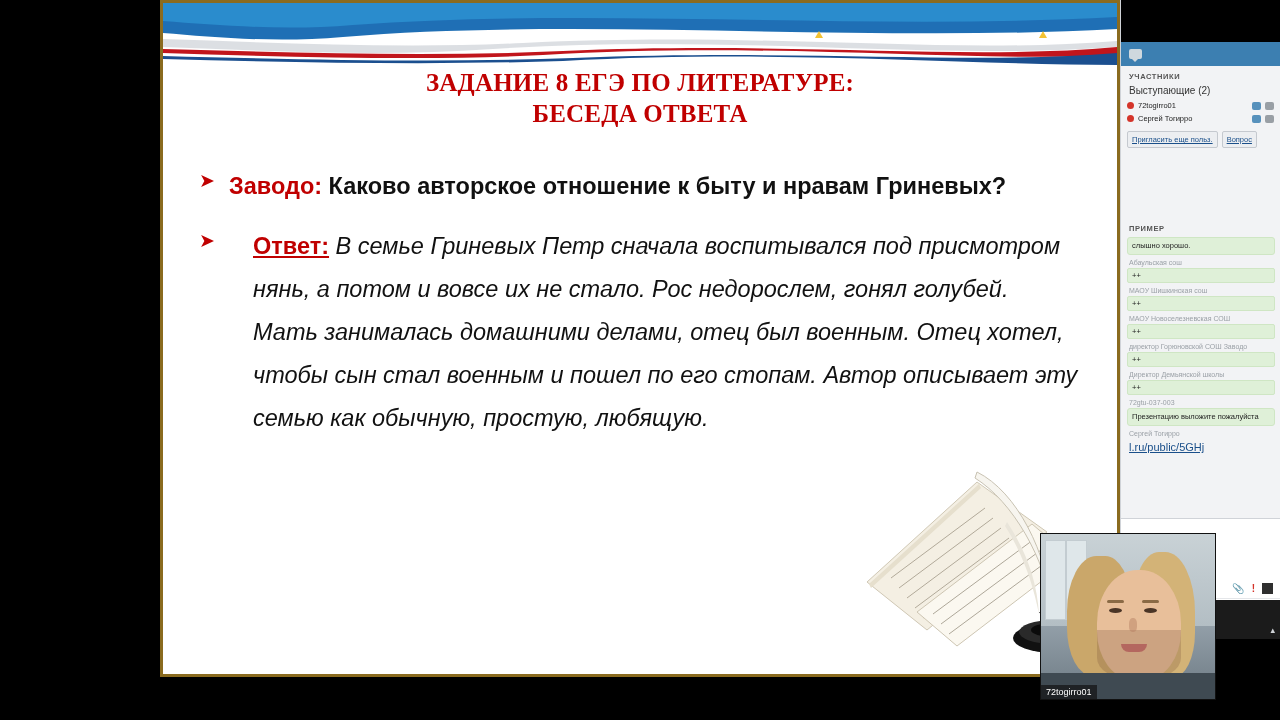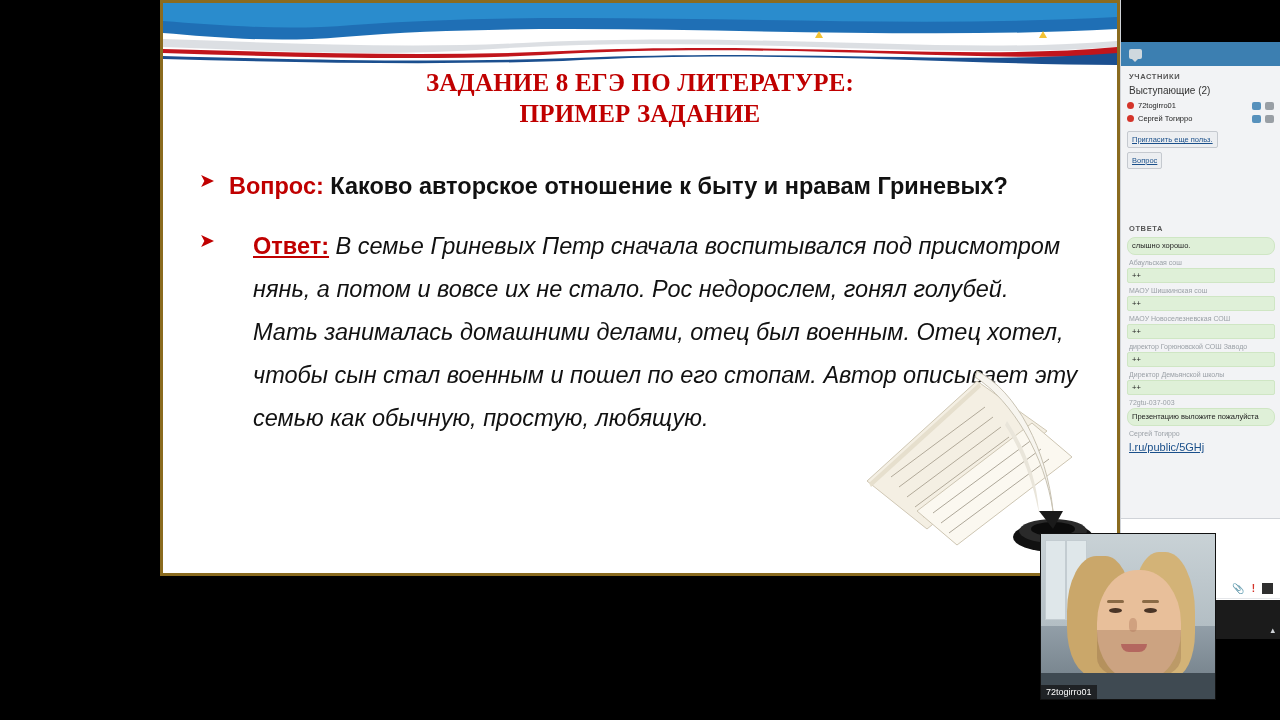--- a/index.html
+++ b/index.html
@@ -9,21 +9,21 @@
     font-family: "Liberation Sans", sans-serif;
     overflow: hidden;
   }
   #app { position: relative; width: 1280px; height: 720px; background: #000; }
 
   
   .letterbox-left { position: absolute; left: 0; top: 0; width: 160px; height: 720px; background: #000; }
 
   
   .slide {
-    position: absolute; left: 160px; top: 0; width: 960px; height: 576px;
+    position: absolute; left: 160px; top: 0; width: 960px; height: 677px;
     background: #ffffff; overflow: hidden;
     border-left: 3px solid #8a6b1f;
     border-right: 3px solid #8a6b1f;
     border-top: 3px solid #8a6b1f;
     border-bottom: 3px solid #8a6b1f;
   }
   .slide-banner { position: absolute; left: 0; top: 0; width: 100%; height: 62px; overflow: hidden; }
   .slide-banner svg { display: block; }
 
   .slide-title {
@@ -77,32 +77,32 @@
     padding: 6px 8px 3px 8px; background: #f2f3f5;
   }
   .sub-head { font-size: 10px; color: #333; padding: 1px 8px 3px 8px; }
 
   .participant { display: flex; align-items: center; padding: 2px 6px; gap: 4px; }
   .dot-red { width: 7px; height: 7px; border-radius: 50%; background: #d4342a; flex: 0 0 7px; }
   .p-name { font-size: 7.5px; color: #222; flex: 1 1 auto; white-space: nowrap; overflow: hidden; }
   .mini-ico { width: 9px; height: 8px; border-radius: 2px; background: #3c7fb1; opacity: .85; }
   .mini-ico.grey { background: #8a8f96; }
 
-  .conf-buttons { display: flex; gap: 4px; padding: 6px 4px 6px 6px; align-items: flex-start; flex-direction: column; }
+  .conf-buttons { display: flex; gap: 4px; padding: 6px 4px 6px 6px; align-items: center; }
   .lnk-btn {
     font-size: 7.5px; color: #1a4f8a; text-decoration: underline;
     background: #eceef1; border: 1px solid #c5c9cf; border-radius: 2px;
     padding: 3px 4px; white-space: nowrap;
   }
 
   .chat-area { position: absolute; left: 0; top: 220px; width: 160px; bottom: 175px; overflow: hidden; }
   .chat-head { font-size: 7.5px; letter-spacing: .6px; color: #555; font-weight: bold; padding: 4px 8px 4px 8px; }
   .chat-scroll { padding: 0 6px; }
   .msg-bubble {
-    background: #dff0d8; border: 1px solid #cfe6c4; border-radius: 8px;
+    background: #dff0d8; border: 1px solid #cfe6c4; border-radius: 3px;
     font-size: 7.5px; color: #222; padding: 3px 4px; margin-bottom: 4px;
     line-height: 10px;
   }
   .msg-author { font-size: 7px; color: #9aa0a6; padding: 0 2px 2px 2px; }
   .msg-plus {
     background: #dff0d8; border: 1px solid #cfe6c4; border-radius: 2px;
     font-size: 7.5px; color: #222; padding: 2px 4px; margin-bottom: 4px;
   }
   .chat-link { font-size: 11px; color: #1a4f8a; text-decoration: underline; padding: 2px; }
 
@@ -166,29 +166,29 @@
         <g fill="#f3c233">
           <path d="M656,28 l4,7 h-8 z"></path>
           <path d="M880,28 l4,7 h-8 z"></path>
           <path d="M1050,28 l4,7 h-8 z"></path>
         </g>
       </svg>
     </div>
 
     <div class="slide-title">
       <div>ЗАДАНИЕ 8 ЕГЭ ПО ЛИТЕРАТУРЕ:</div>
-      <div>ПРИМЕР ЗАДАНИЕ</div>
+      <div>БЕСЕДА ОТВЕТА</div>
     </div>
 
     <div class="body-block">
 
       <div class="bullet-row">
         <div class="arrow">➤</div>
         <div class="q-text">
-          <span class="q-label">Вопрос:</span><span> Каково авторское отношение к быту и нравам Гриневых?</span>
+          <span class="q-label">Заводо:</span><span> Каково авторское отношение к быту и нравам Гриневых?</span>
         </div>
       </div>
 
       <div class="bullet-row">
         <div class="arrow">➤</div>
         <div class="a-text">
           <span class="a-label">Ответ:</span><span> В семье Гриневых Петр сначала воспитывался под присмотром нянь, а потом и вовсе их не стало. Рос недорослем, гонял голубей. Мать занималась домашними делами, отец был военным. Отец хотел, чтобы сын стал военным и пошел по его стопам. Автор описывает эту семью как обычную, простую, любящую.</span>
         </div>
       </div>
 
@@ -246,21 +246,21 @@
       <span class="mini-ico"></span>
       <span class="mini-ico grey"></span>
     </div>
 
     <div class="conf-buttons">
       <div class="lnk-btn">Пригласить еще польз.</div>
       <div class="lnk-btn">Вопрос</div>
     </div>
 
     <div class="chat-area">
-      <div class="chat-head">ОТВЕТА</div>
+      <div class="chat-head">ПРИМЕР</div>
       <div class="chat-scroll">
 
         <div class="msg-bubble">слышно хорошо.</div>
 
         <div class="msg-author">Абаульская сош</div>
         <div class="msg-plus">++</div>
 
         <div class="msg-author">МАОУ Шишкинская сош</div>
         <div class="msg-plus">++</div>
 

